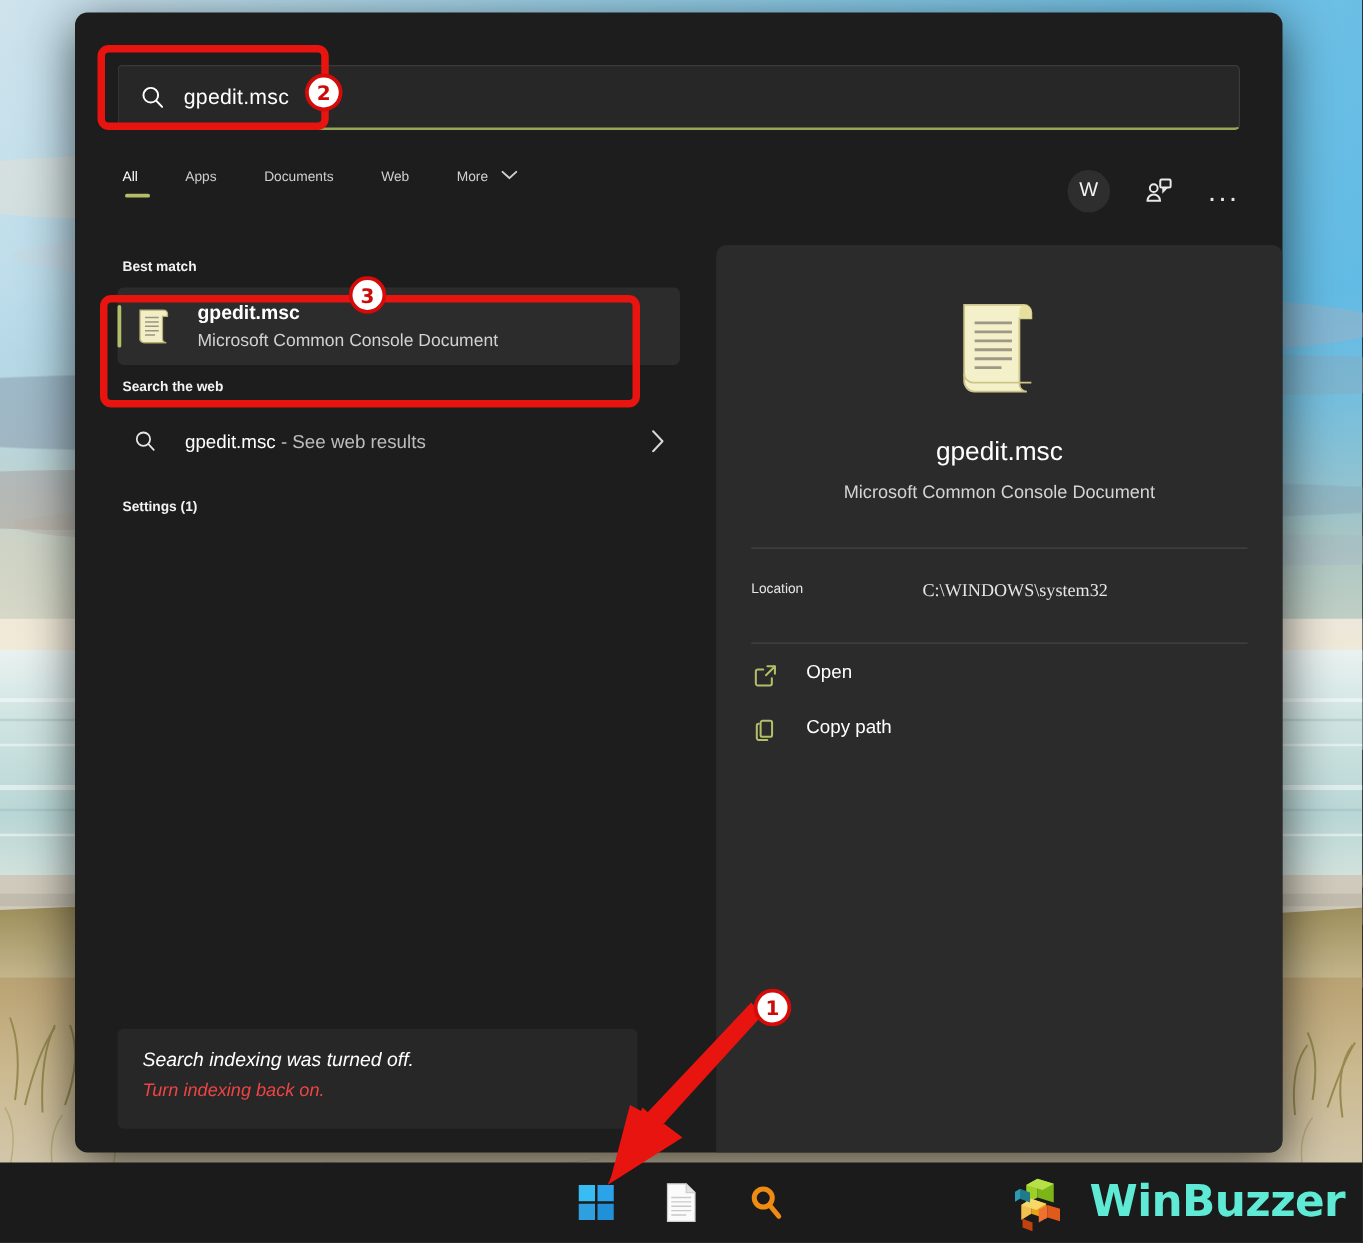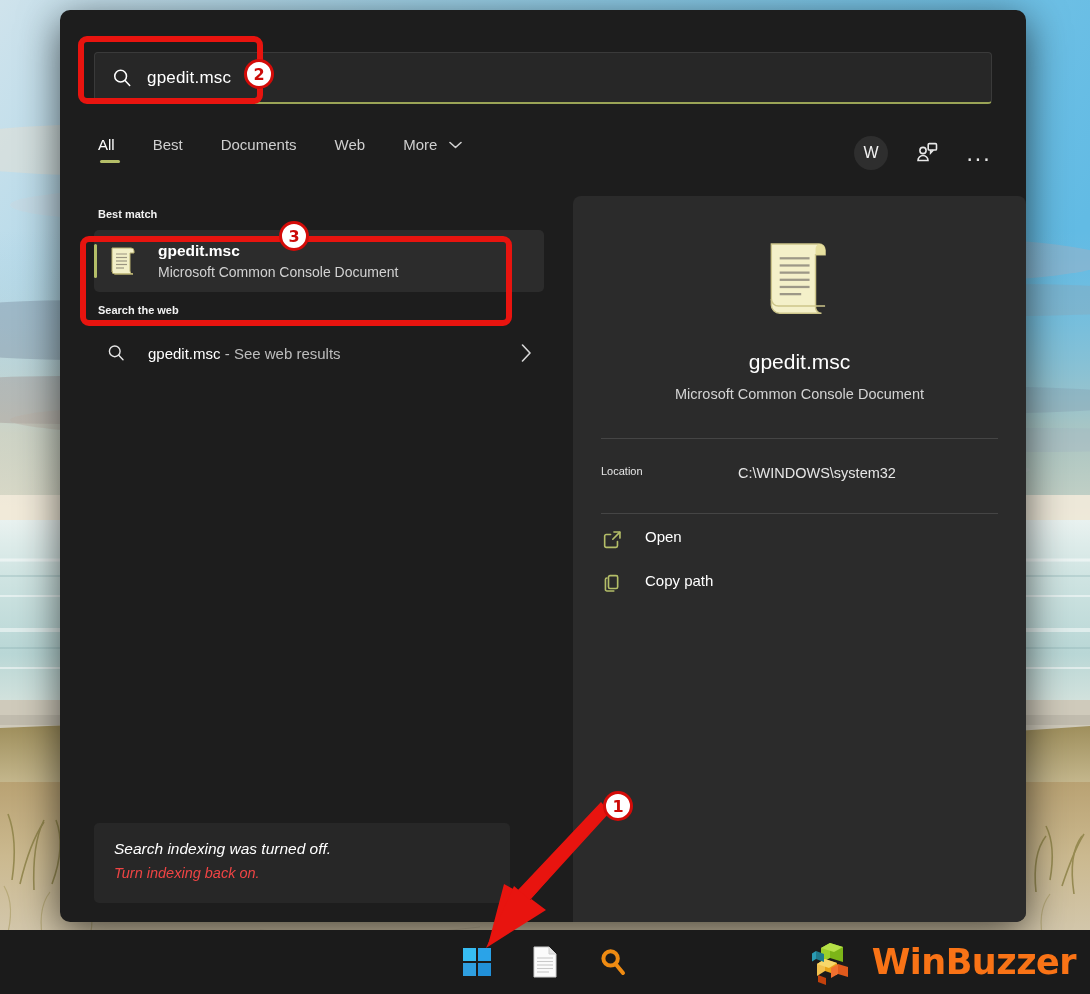--- a/index.html
+++ b/index.html
@@ -26,21 +26,21 @@
     position:absolute; left:34px; top:42px; width:898px; height:52px;
     background:#272727; border:1px solid #3a3a3a;
     border-bottom:2px solid #9aa456;
     border-radius:4px; display:flex; align-items:center; padding:0 16px;
   }
   #search-box .mag{ width:22px; height:22px; flex:0 0 auto; margin-right:14px; }
   #search-value{ color:#fff; font-size:17px; letter-spacing:.2px; }
 
   
   #tabs{ position:absolute; left:38px; top:124px; height:42px; display:flex; align-items:flex-start; }
-  .tab{ position:relative; color:#cfcfcf; font-size:15px; padding:2px 0 10px; margin-right:38px; cursor:default; white-space:nowrap; }
+  .tab{ position:relative; color:#cfcfcf; font-size:11px; padding:2px 0 10px; margin-right:38px; cursor:default; white-space:nowrap; }
   .tab.active{ color:#ffffff; }
   .tab.active::after{
     content:""; position:absolute; left:2px; bottom:0; width:20px; height:3px;
     background:#b4be68; border-radius:2px;
   }
   .tab .chev{ display:inline-block; margin-left:7px; vertical-align:1px; }
 
   
   #top-right{ position:absolute; right:34px; top:124px; display:flex; align-items:center; gap:26px; height:38px; }
   #avatar{
@@ -89,38 +89,38 @@
   #preview{
     position:absolute; left:513px; top:186px; width:453px; height:726px;
     background:#2b2b2b; border-radius:8px 8px 0 0;
   }
   #prev-icon{ margin:42px auto 0; width:72px; height:86px; display:block; }
   #prev-title{ text-align:center; color:#ffffff; font-size:21px; margin-top:26px; }
   #prev-sub{ text-align:center; color:#d4d4d4; font-size:14.5px; margin-top:12px; }
   #prev-divider-top{ height:1px; background:#454545; margin:36px 28px 0; }
   #loc-row{ display:flex; padding:26px 28px 0; }
   #loc-label{ color:#e6e6e6; font-size:11px; width:137px; }
-  #loc-value{ color:#e6e6e6; font-size:14.5px; }
+  #loc-value{ color:#e6e6e6; font-size:14.5px;font-family:Liberation Serif, serif; }
   #prev-divider-bot{ height:1px; background:#454545; margin:32px 28px 0; }
   .action{ display:flex; padding:0 28px; height:40px; margin-top:14px; }
   .action .act-ico{ width:22px;height:22px;flex:0 0 auto;margin-right:22px;display:flex;align-items:center;justify-content:center; }
   .act-label{ color:#ffffff; font-size:15px; }
 
   
   #taskbar{
     position:absolute; left:0; bottom:0; width:1090px; height:64px;
     background:#1b1b1b;
   }
   #tb-center{ position:absolute; left:0; right:0; top:0; height:64px; display:flex; align-items:center; justify-content:center; gap:30px; }
   .tb-btn{ width:38px; height:38px; display:flex; align-items:center; justify-content:center; }
 
   
   #watermark{ position:absolute; right:14px; top:6px; display:flex; align-items:center; gap:10px; height:52px; }
   #wb-text{
-    font-size:35px; font-weight:bold; color:#f97316; letter-spacing:-.5px;
+    font-size:35px; font-weight:bold; color:#5eead4; letter-spacing:-.5px;
     font-family:"DejaVu Sans", sans-serif;
   }
 
   
   #anno{ position:absolute; inset:0; pointer-events:none; }
   .hl-box{ position:absolute; border:6px solid #e8140f; border-radius:9px; }
   .badge{
     position:absolute; width:30px; height:30px; border-radius:50%;
     background:#ffffff; border:3px solid #d40b08;
     color:#cc0a07; font-size:16px; font-weight:bold;
@@ -237,21 +237,21 @@
   <div id="search-box">
     <svg class="mag" viewBox="0 0 24 24" fill="none" stroke="#ffffff" stroke-width="1.7">
       <circle cx="10.5" cy="10" r="6.4"></circle>
         <line x1="15.3" y1="14.8" x2="20.4" y2="20.2" stroke-linecap="round"></line>
     </svg>
     <span id="search-value">gpedit.msc</span>
   </div>
 
   <div id="tabs">
     <div class="tab active"><span>All</span></div>
-    <div class="tab"><span>Best</span></div>
+    <div class="tab"><span>Apps</span></div>
     <div class="tab"><span>Documents</span></div>
     <div class="tab"><span>Web</span></div>
     <div class="tab">
       <span>More</span>
       <svg class="chev" width="13" height="8" viewBox="0 0 13 8" fill="none" stroke="#cfcfcf" stroke-width="1.6">
         <path d="M1 1.5 L6.5 6.5 L12 1.5" stroke-linecap="round" stroke-linejoin="round"></path>
       </svg>
     </div>
   </div>
 
@@ -305,20 +305,21 @@
       </svg>
       <span class="web-label">
         <span>gpedit.msc</span>
         <span class="muted">- See web results</span>
       </span>
       <svg class="web-chev" width="11" height="18" viewBox="0 0 11 18" fill="none" stroke="#d8d8d8" stroke-width="1.6">
         <path d="M1.5 1 L9 9 L1.5 17" stroke-linecap="round" stroke-linejoin="round"></path>
       </svg>
     </div>
 
+    <div class="section-head" style="padding-top:20px">Settings (1)</div>
   </div>
 
   <div id="notif">
     <div id="notif-title">Search indexing was turned off.</div>
     <div id="notif-link">Turn indexing back on.</div>
   </div>
 
   <div id="preview">
     <svg id="prev-icon" viewBox="0 0 60 72">
       <path d="M6 5 h40 a5 5 0 0 1 5 5 v4 h-8 v44 a5 5 0 0 0 5 5 H13 a7 7 0 0 1 -7 -7 Z" fill="#f4f0c9" stroke="#cdc58a" stroke-width="1.2"></path>

